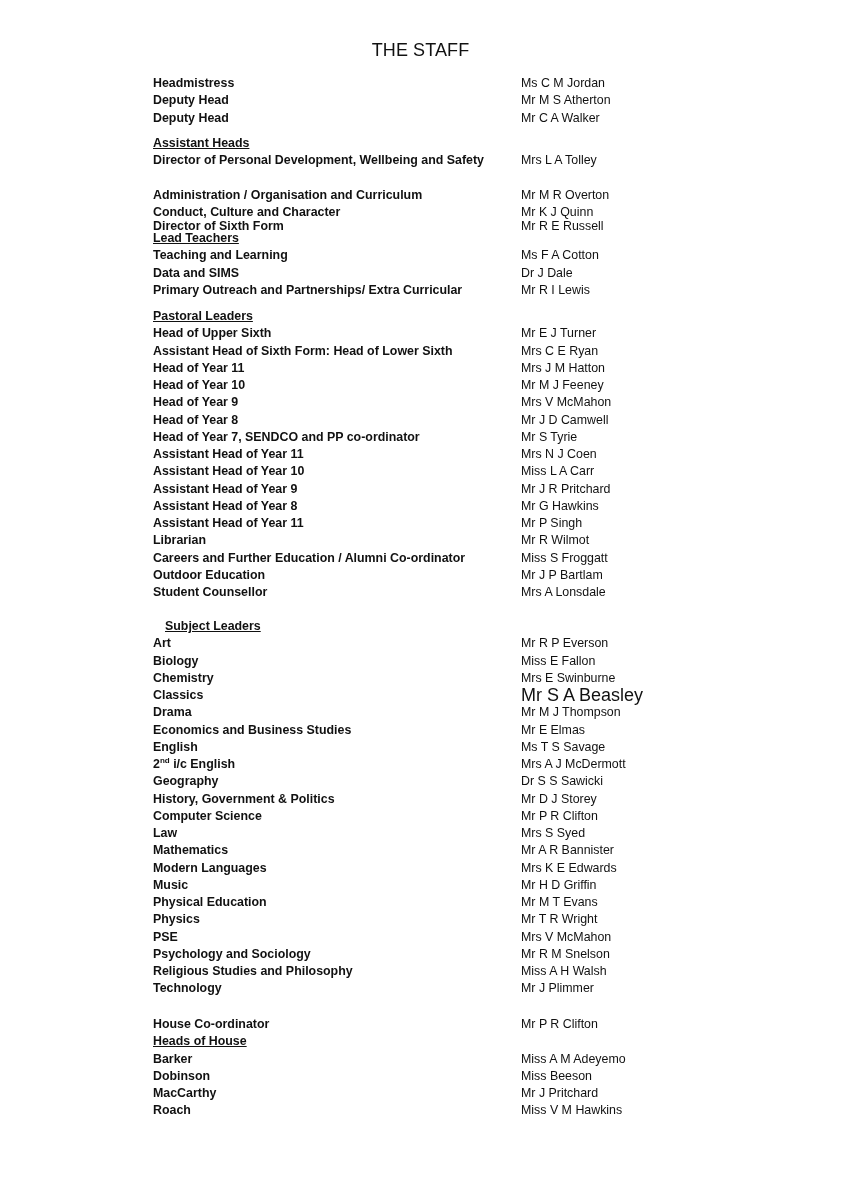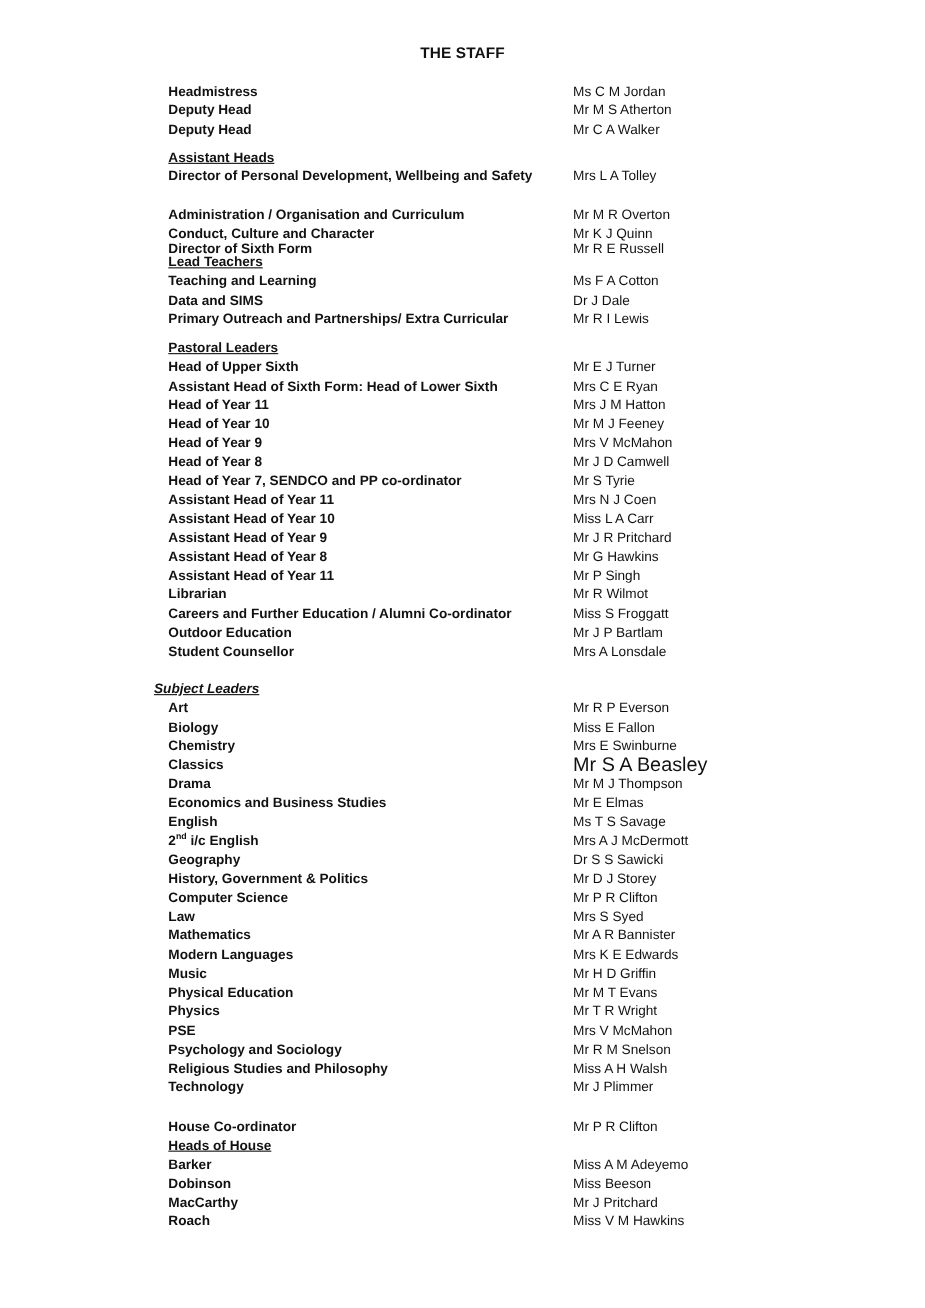--- a/index.html
+++ b/index.html
@@ -1,19 +1,19 @@
 <!DOCTYPE html>
 <html><head>
   <meta charset="utf-8">
   <style>
     html, body { margin: 0; padding: 0; background: #ffffff; }
     body { width: 841px; height: 1189px; position: relative; overflow: hidden;
            font-family: "Liberation Sans", sans-serif; color: #111; }
     .title { position: absolute; top: 40px; left: 0; width: 841px; text-align: center;
-             font-weight: bold; font-size: 14px; letter-spacing: 0.1px; }
+             font-weight: normal; font-size: 18px; letter-spacing: 0.1px; }
     .row { position: absolute; left: 153px; width: 520px; height: 17px; font-size: 12.4px; line-height: 17px; }
     .role { position: absolute; left: 0; top: 0; font-weight: bold; white-space: nowrap; }
     .name { position: absolute; left: 368px; top: 0; white-space: nowrap; font-weight: normal; }
     .name.large { font-size: 18px; }
     .heading { position: absolute; left: 153px; font-weight: bold; text-decoration: underline;
                font-size: 12.4px; line-height: 17px; white-space: nowrap; text-align: center; }
     sup { font-size: 8px; line-height: 0; vertical-align: super; }
   </style>
 </head>
 <body>
@@ -121,21 +121,21 @@
       <span class="name">Miss S Froggatt</span>
     </div>
     <div class="row" style="top: 566.75px;">
       <span class="role">Outdoor Education</span>
       <span class="name">Mr J P Bartlam</span>
     </div>
     <div class="row" style="top: 584px;">
       <span class="role">Student Counsellor</span>
       <span class="name">Mrs A Lonsdale</span>
     </div>
-    <div class="heading" style="top: 618px; left: 140px; font-style: italic;">Subject Leaders</div>
+    <div class="heading" style="top: 618px; left: 165px;">Subject Leaders</div>
     <div class="row" style="top: 635.25px;">
       <span class="role">Art</span>
       <span class="name">Mr R P Everson</span>
     </div>
     <div class="row" style="top: 652.5px;">
       <span class="role">Biology</span>
       <span class="name">Miss E Fallon</span>
     </div>
     <div class="row" style="top: 669.75px;">
       <span class="role">Chemistry</span>

